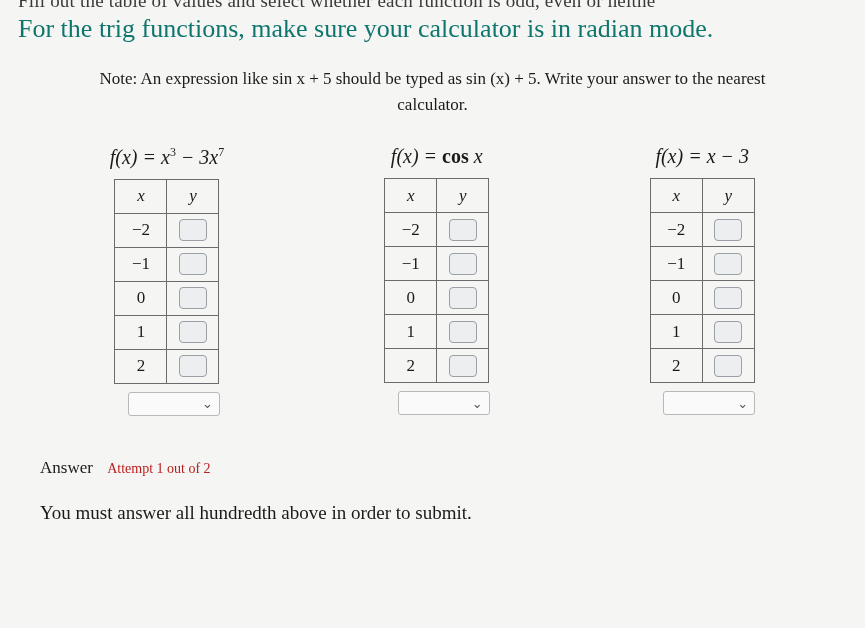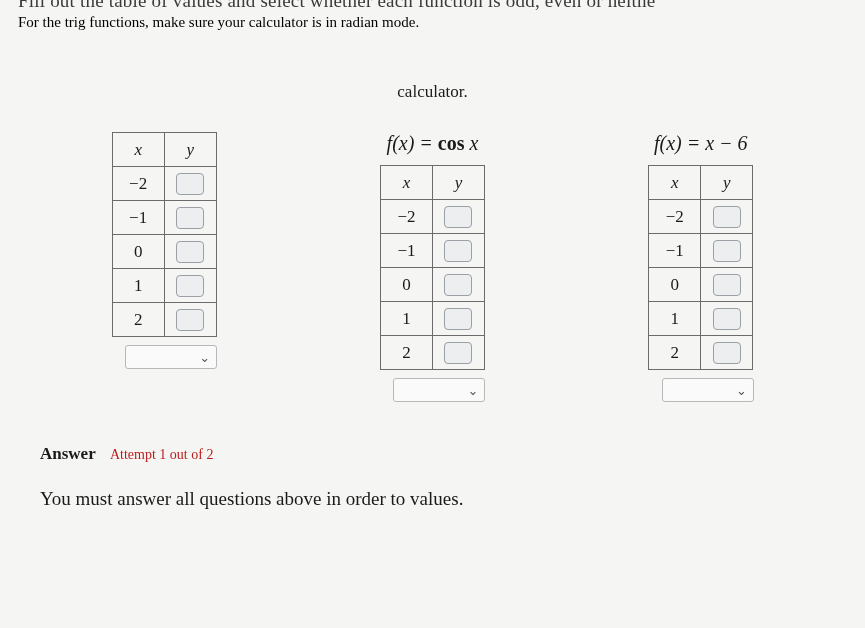--- a/index.html
+++ b/index.html
@@ -17,22 +17,22 @@
       padding: 0;
     }
     .cutoff-top {
       font-size: 19px;
       color: #3a3a3a;
       padding-left: 18px;
       margin-top: -10px;
       letter-spacing: 0.2px;
     }
     .instruction-line {
-      font-size: 15px;
-      color: #000000;
+      font-size: 26px;
+      color: #0f766e;
       padding: 2px 18px 0 18px;
     }
     .note-block {
       text-align: center;
       margin: 22px 40px 0 40px;
       font-size: 17px;
       color: #1a1a1a;
       line-height: 1.5;
     }
     .tables-row {
@@ -114,47 +114,50 @@
       font-size: 13px;
       color: #555;
       font-style: normal;
       font-family: Arial, sans-serif;
     }
     .answer-row {
       margin: 42px 0 0 40px;
       font-size: 17px;
     }
     .answer-row .ans-label {
-      font-weight: bold;
+      font-weight: normal;
       margin-right: 10px;
       margin-top: 12px;
     }
     .answer-row .attempt {
       font-size: 14px;
       color: #b91c1c;
     }
     .submit-msg {
       margin: 24px 0 0 40px;
       font-size: 19px;
     }
   </style>
 </head>
 <body>
 
 <div class="cutoff-top">Fill out the table of values and select whether each function is odd, even or neithe</div>
 <div class="instruction-line">For the trig functions, make sure your calculator is in radian mode.</div>
 
 <div class="note-block">
-  <br>
+  <span>Note: An expression like sin x + 5 should be typed as sin (x) + 5. Write your answer to the nearest</span><br>
   <span>calculator.</span>
 </div>
 
 <div class="tables-row">
 
   <div class="table-block">
+    <div class="func-label">
+      <span>f(x) = x</span><sup>3</sup><span> − 3x</span><sup>7</sup>
+    </div>
     <table class="vals">
       <tbody>
           <tr>
         <th>x</th>
         <th>y</th>
       </tr>
       <tr>
             <td class="xcol">−2</td>
             <td class="ycol"><span class="ybox"></span></td>
           </tr>
@@ -216,21 +219,21 @@
     </tbody>
       </table>
     <div class="select-row">
       <div class="select-box">
         <span class="chevron">⌄</span>
       </div>
     </div>
   </div>
 
   <div class="table-block">
-    <div class="func-label">f(x) = x − 6</div>
+    <div class="func-label">f(x) = x − 3</div>
     <table class="vals">
       <tbody>
           <tr>
         <th>x</th>
         <th>y</th>
       </tr>
       <tr>
             <td class="xcol">−2</td>
             <td class="ycol"><span class="ybox"></span></td>
           </tr>
@@ -259,13 +262,13 @@
     </div>
   </div>
 
 </div>
 
 <div class="answer-row">
   <span class="ans-label">Answer</span>
   <span class="attempt">Attempt 1 out of 2</span>
 </div>
 
-<div class="submit-msg">You must answer all questions above in order to values.</div>
+<div class="submit-msg">You must answer all hundredth above in order to submit.</div>
 
 </body></html>

